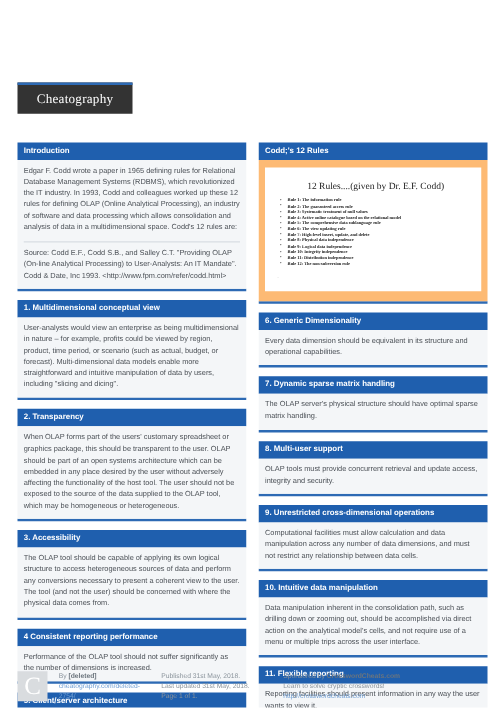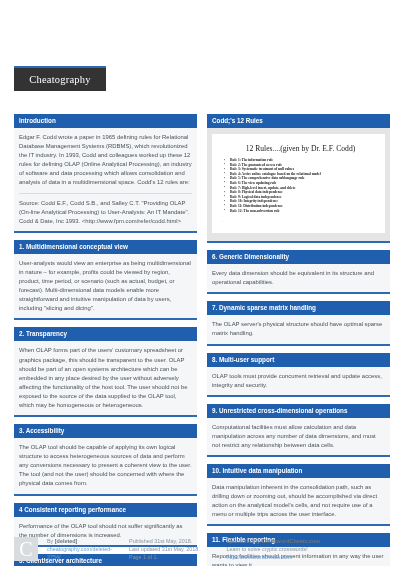--- a/index.html
+++ b/index.html
@@ -106,21 +106,21 @@
     text-align: left;
   }
   .para + .para-sep {
     border-top: 1px solid #d8dde2;
     margin-top: 5px;
     padding-top: 5px;
   }
 
   
   .img-block-body {
-    background: #e5e5e5;
+    background: #fdba74;
     padding: 6px 5px 8px 5px;
   }
   .rules-card {
     background: #ffffff;
     padding: 7px 6px 10px 10px;
     min-height: 78px;
   }
   .rules-card-title {
     font-family: "Liberation Serif", serif;
     font-size: 7.6px;

